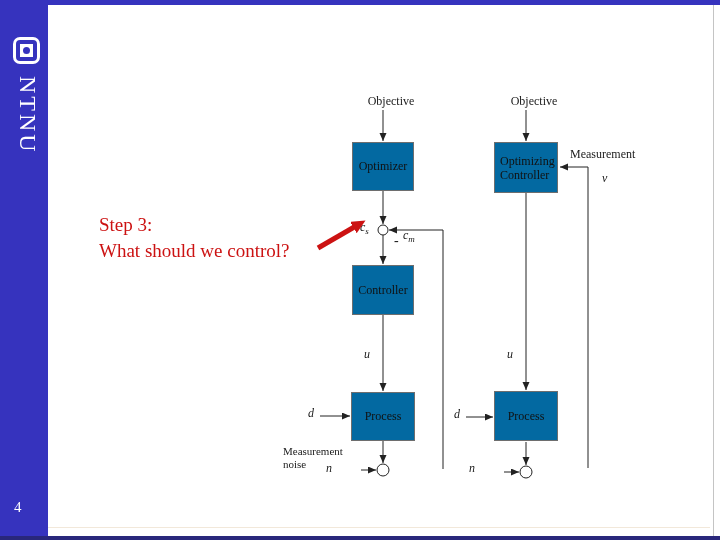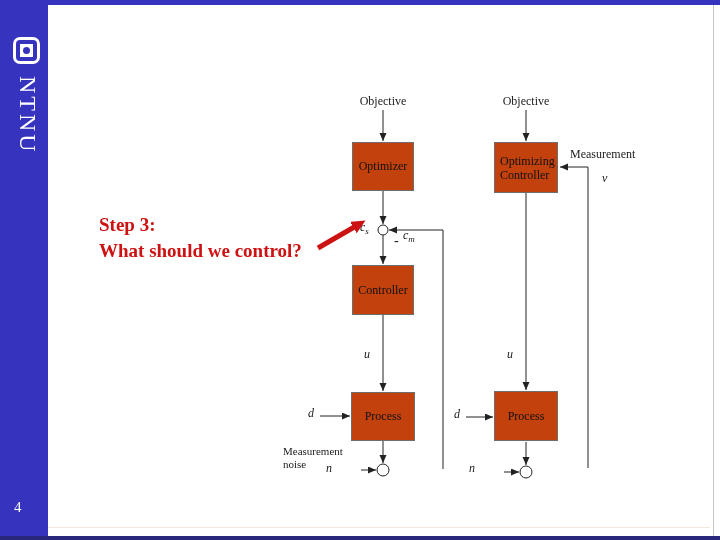--- a/index.html
+++ b/index.html
@@ -15,26 +15,26 @@
   .logo{position:absolute;left:13px;top:37px;width:27px;height:27px;border:3px solid #fff;
         border-radius:7px;box-sizing:border-box;display:flex;align-items:center;justify-content:center;}
   .logo-inner{width:13px;height:13px;background:#fff;display:flex;align-items:center;justify-content:center;}
   .logo-dot{width:7px;height:7px;border-radius:50%;background:#3633be;}
   .ntnu-text{position:absolute;left:41px;top:76px;width:110px;height:30px;
              transform:rotate(90deg);transform-origin:0 0;color:#fff;font-size:24px;
              letter-spacing:3px;font-family:"Liberation Serif",serif;}
   .page-number{position:absolute;left:14px;top:499px;color:#fff;font-size:15px;}
   
   .title{position:absolute;left:94px;top:49px;font-size:27px;color:#0a0a0a;white-space:nowrap;}
-  .step{position:absolute;left:99px;top:212px;color:#cc1212;font-weight:bold;
+  .step{position:absolute;left:99px;top:212px;color:#cc1212;font-weight:normal;
         font-size:19px;line-height:26px;}
   
   .dlabel{position:absolute;font-size:12px;color:#1a1a1a;white-space:nowrap;}
-  .centered{text-align:center;}
-  .box{position:absolute;border:1px solid #6e6e6e;box-sizing:border-box;background:#c2410c;
+  .centered{text-align:center;margin-left:8px;}
+  .box{position:absolute;border:1px solid #6e6e6e;box-sizing:border-box;background:#0369a1;
        font-size:12px;color:#111;display:flex;align-items:center;justify-content:center;
        white-space:nowrap;}
   .box.twolines{flex-direction:column;align-items:flex-start;justify-content:center;
        padding-left:5px;line-height:14px;}
   .var{font-style:italic;}
   .var sub{font-size:9px;font-style:italic;}
   .small{font-size:11px;line-height:13px;font-family:Liberation Serif, serif;}
   svg.overlay{position:absolute;left:0;top:0;width:720px;height:540px;pointer-events:none;}
 </style>
 </head>

